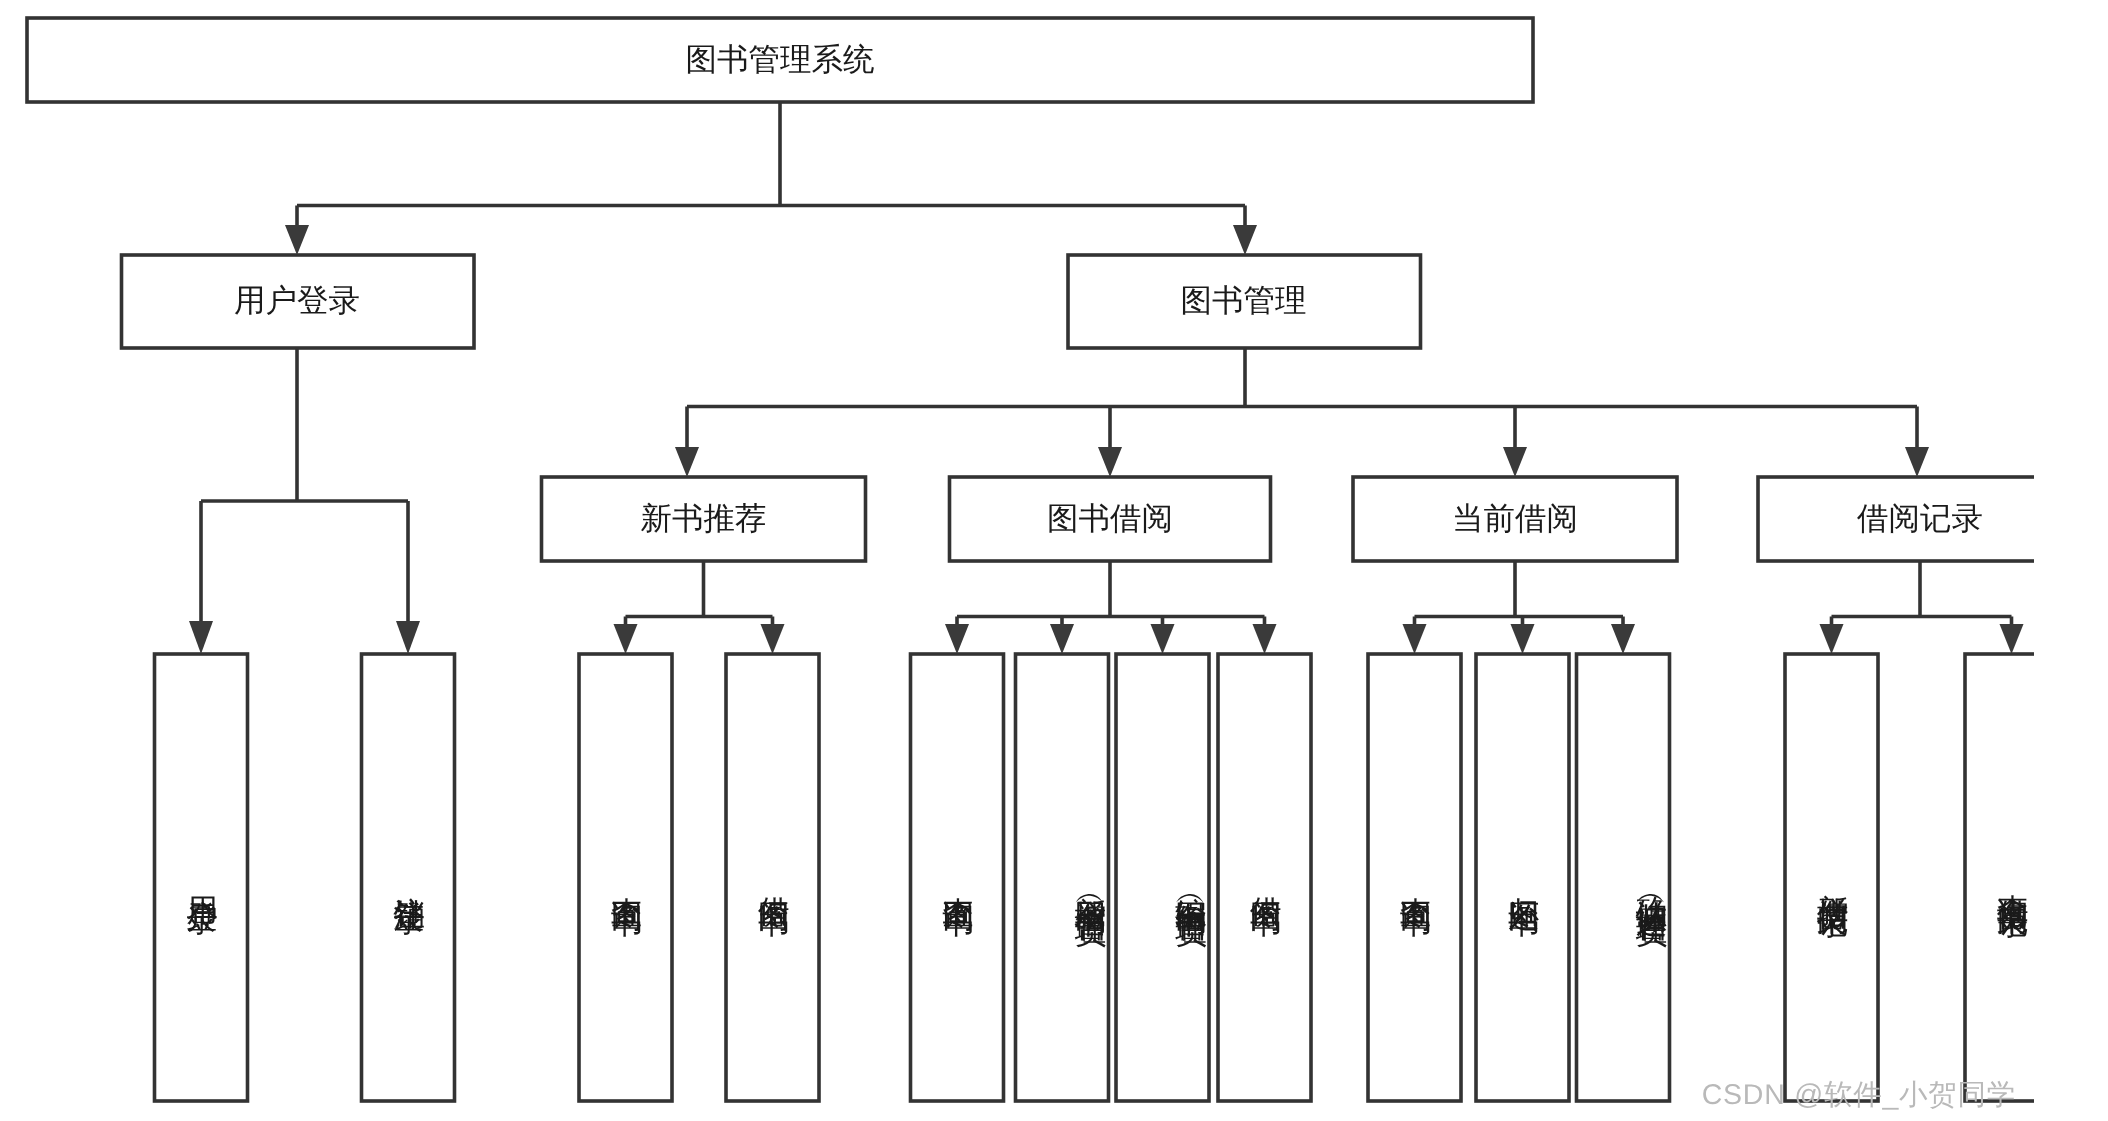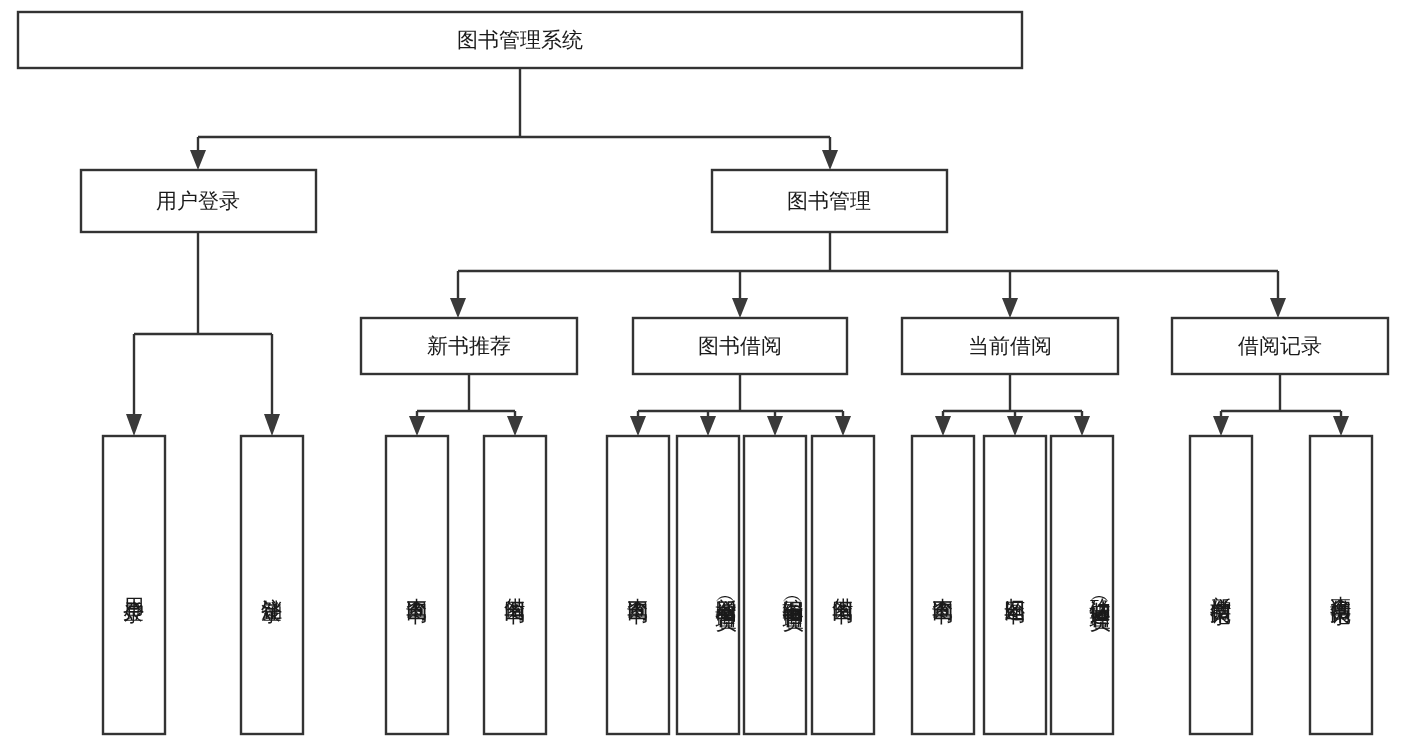--- a/index.html
+++ b/index.html
@@ -10,21 +10,20 @@
   }
   body {
     font-family: "Liberation Sans", "DejaVu Sans", sans-serif;
   }
   #diagram-root {
     position: relative;
     width: 1356px;
     height: 747px;
     background: #ffffff;
     overflow: hidden;
-    padding-left: 48px;
   }
   svg.flow {
     position: absolute;
     top: 0;
     left: 0;
     width: 1405px;
     height: 747px;
     display: block;
   }
   .node-rect {
@@ -218,13 +217,14 @@
   <div class="node-label-v" style="left:607px; top:436px; width:62px; height:298px;">查询图书</div>
   <div class="node-label-v" style="left:677px; top:436px; width:62px; height:298px; align-items:flex-start; padding-top:10px; box-sizing:border-box;">新增图书（管理员）</div>
   <div class="node-label-v" style="left:744px; top:436px; width:62px; height:298px; align-items:flex-start; padding-top:10px; box-sizing:border-box;">编辑图书（管理员）</div>
   <div class="node-label-v" style="left:812px; top:436px; width:62px; height:298px;">借阅图书</div>
   <div class="node-label-v" style="left:912px; top:436px; width:62px; height:298px;">查询图书</div>
   <div class="node-label-v" style="left:984px; top:436px; width:62px; height:298px;">归还图书</div>
   <div class="node-label-v" style="left:1051px; top:436px; width:62px; height:298px; align-items:flex-start; padding-top:10px; box-sizing:border-box;">确认归还（管理员）</div>
   <div class="node-label-v" style="left:1190px; top:436px; width:62px; height:298px;">新增借阅记录</div>
   <div class="node-label-v" style="left:1310px; top:436px; width:62px; height:298px;">查询借阅记录</div>
 
+  <div class="watermark">CSDN @软件_小贺同学</div>
 </div>
 
 </body></html>

